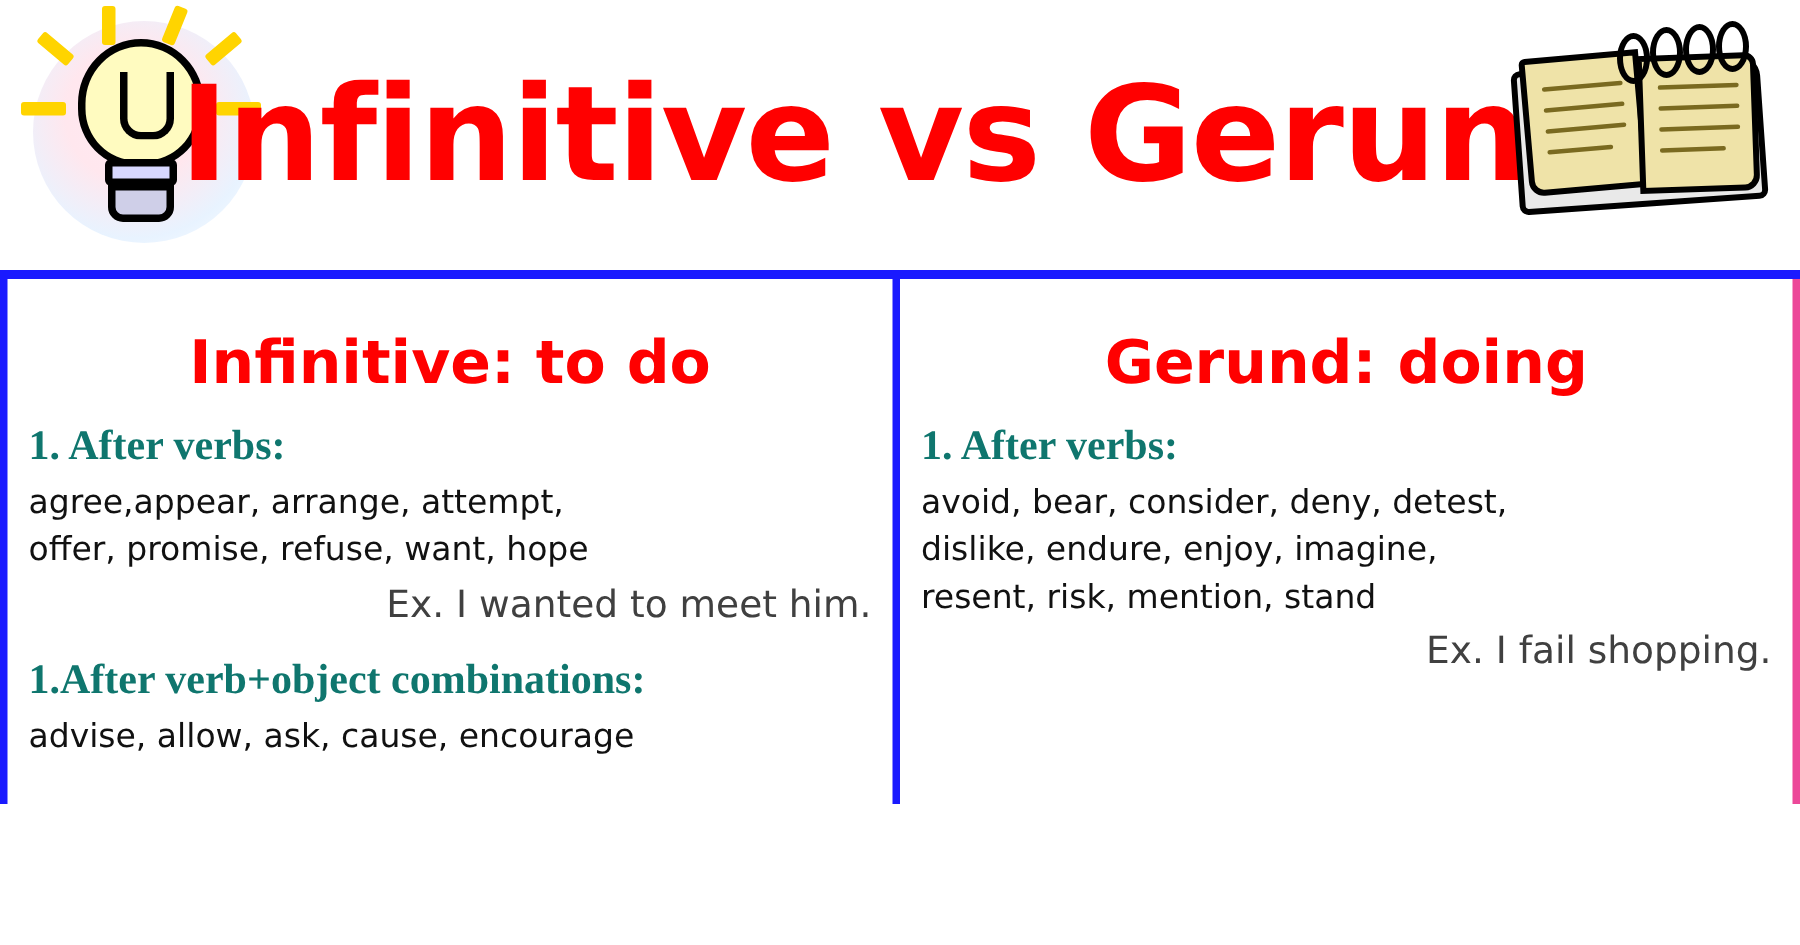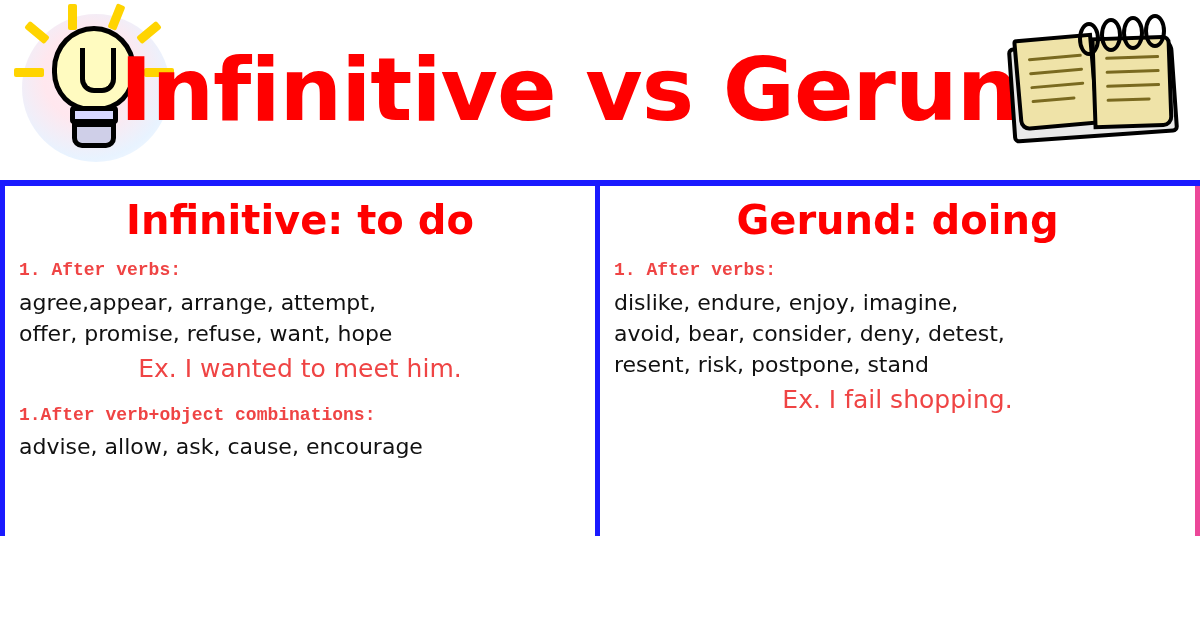--- a/index.html
+++ b/index.html
@@ -165,21 +165,21 @@
     display: flex;
     width: 1200px;
     height: 444px;
     background: #ffffff;
     box-sizing: border-box;
   }
   .col {
     width: 600px;
     height: 350px;
     box-sizing: border-box;
-    padding: 0 14px 0 14px;
+    padding: 22px 14px 0 14px;
     position: relative;
     overflow: hidden;
   }
   .col-left {
     border: 5px solid #1a1aff;
     border-top: none;
     border-bottom: none;
   }
   .col-right {
     border-right: 5px solid #ec4899;
@@ -189,40 +189,40 @@
     text-align: center;
     color: #ff0000;
     font-family: "DejaVu Sans", sans-serif;
     font-weight: bold;
     font-size: 40px;
     margin: 14px 0 20px 0;
     line-height: 1;
     white-space: nowrap;
   }
   .section-head {
-    color: #ef4444;
-    font-family: Liberation Mono, monospace;
+    color: #0f766e;
+    font-family: Liberation Serif, serif;
     font-weight: bold;
-    font-size: 18px;
+    font-size: 28px;
     margin: 0 0 6px 0;
     line-height: 1.15;
   }
   .verb-line {
     color: #111111;
     font-family: "DejaVu Sans", sans-serif;
     font-size: 22px;
     line-height: 1.42;
     white-space: nowrap;
   }
   .example {
-    color: #ef4444;
+    color: #404040;
     font-family: "DejaVu Sans", sans-serif;
     font-size: 25px;
     line-height: 1.42;
-    text-align: center;
+    text-align: right;
     margin-top: 2px;
     white-space: nowrap;
   }
   .block-gap { height: 18px; }
   .clip-fade { overflow: hidden; }
 </style>
 </head>
 <body>
 
 <div class="page">
@@ -284,21 +284,21 @@
         <div class="section-head">1.After verb+object combinations:</div>
         <div class="verb-line">advise, allow, ask, cause, encourage</div>
       </div>
     </div>
 
     <div class="col col-right">
       <div class="col-title">Gerund: doing</div>
 
       <div>
         <div class="section-head">1. After verbs:</div>
+        <div class="verb-line">avoid, bear, consider, deny, detest,</div>
         <div class="verb-line">dislike, endure, enjoy, imagine,</div>
-        <div class="verb-line">avoid, bear, consider, deny, detest,</div>
-        <div class="verb-line">resent, risk, postpone, stand</div>
+        <div class="verb-line">resent, risk, mention, stand</div>
         <div class="example">Ex. I fail shopping.</div>
       </div>
     </div>
 
   </div>
 </div>
 
 </body></html>

